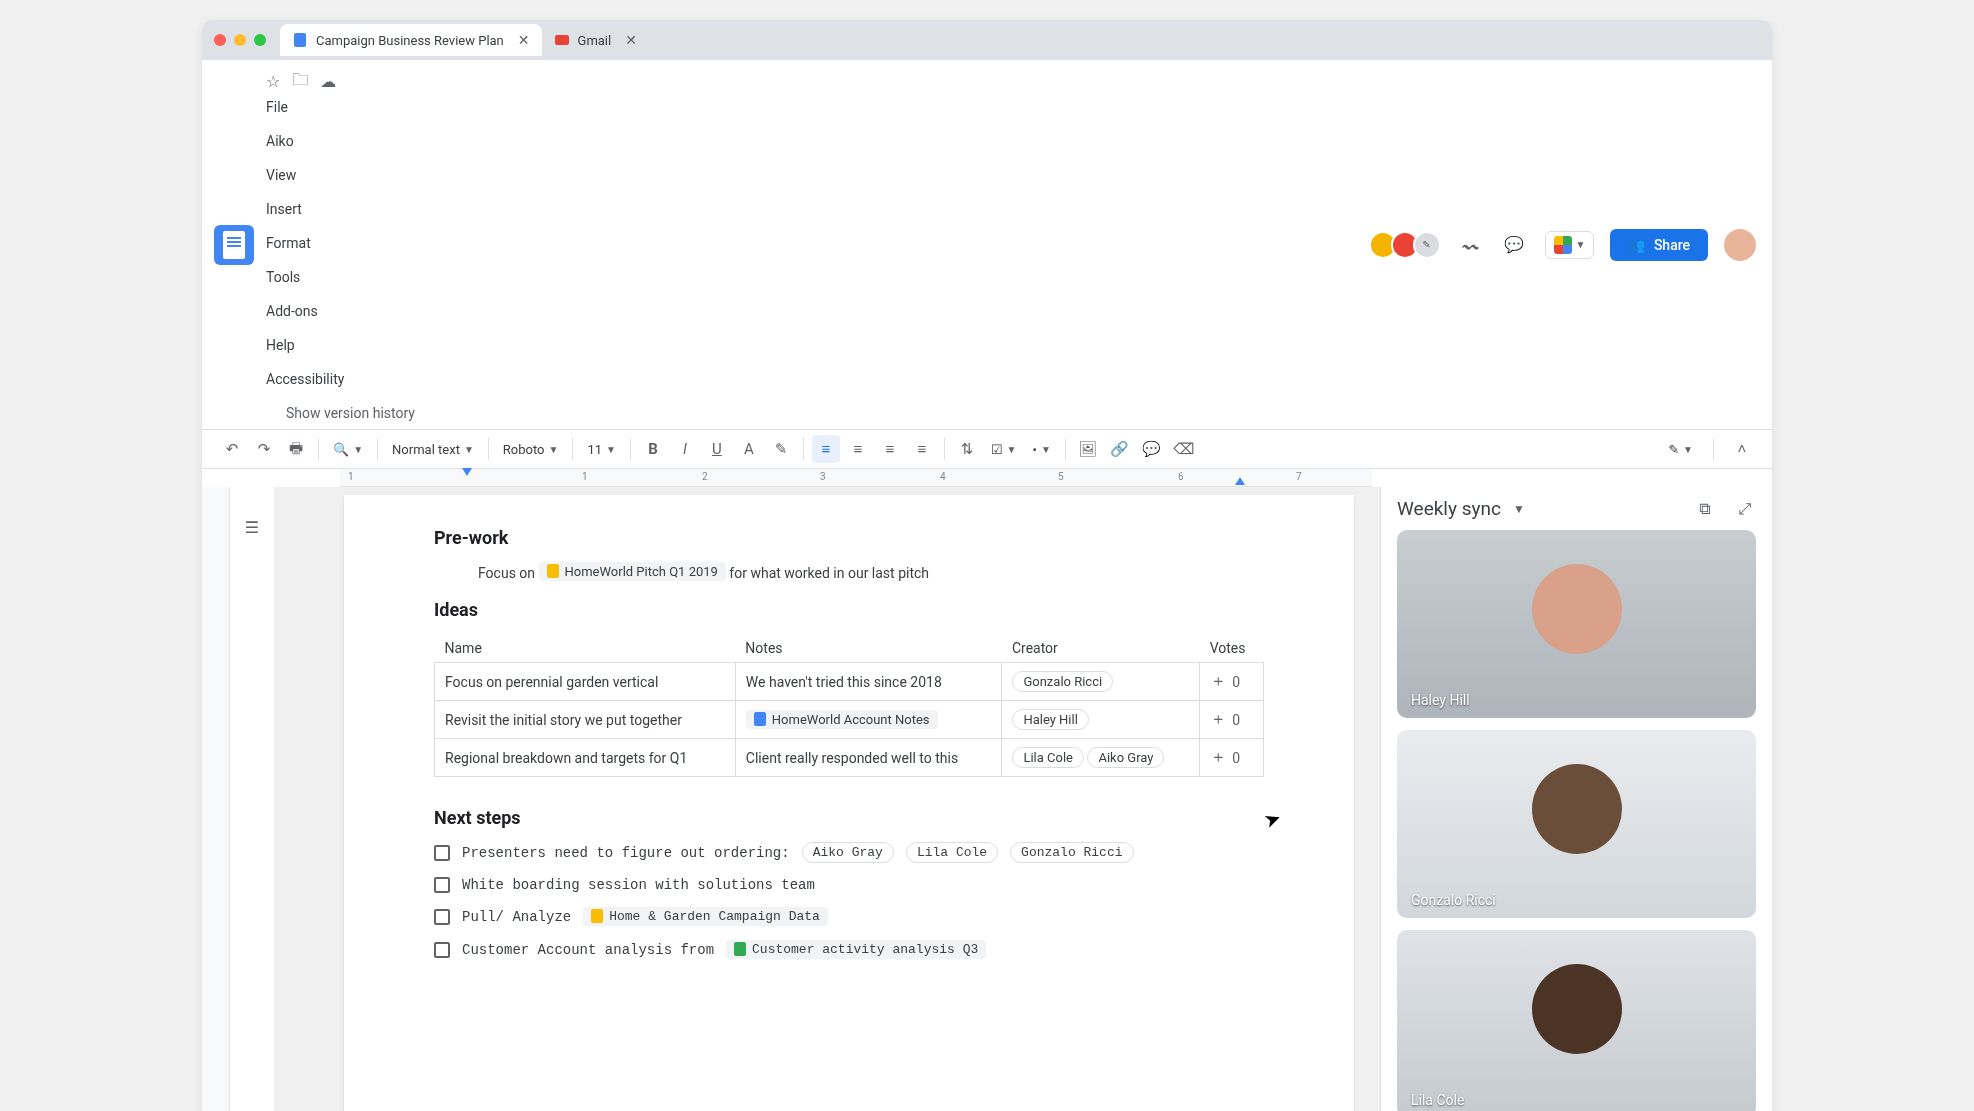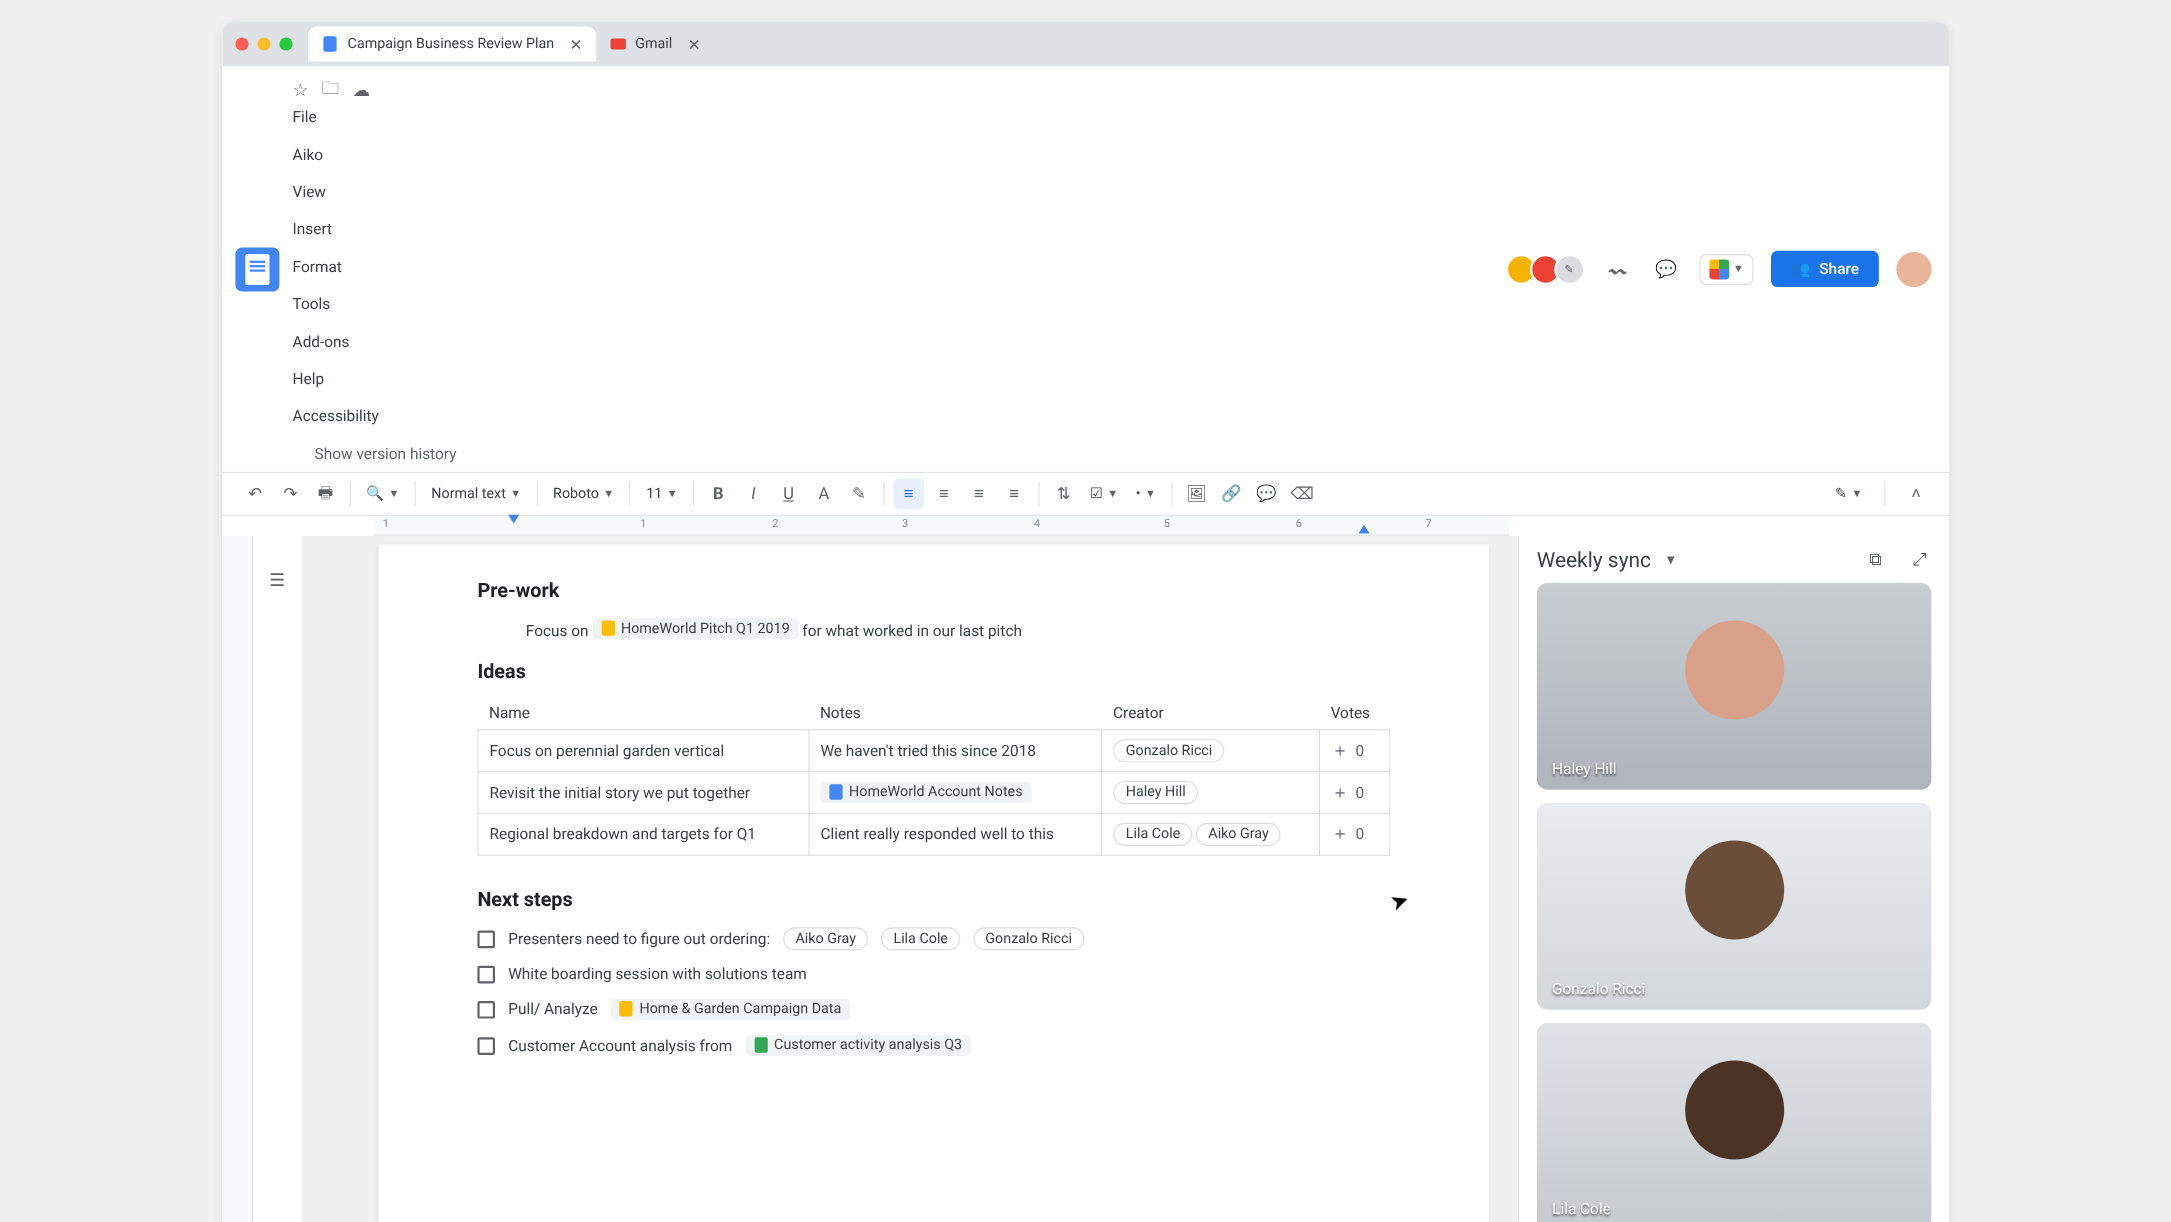--- a/index.html
+++ b/index.html
@@ -131,21 +131,21 @@
 .chip.person{background:#fff;border:1px solid #dadce0;border-radius:12px;padding:2px 10px;}
 
 
 table.ideatbl{width:100%;border-collapse:collapse;margin-top:8px;margin-bottom:30px;}
 .ideatbl th{text-align:left;font-weight:400;font-size:14px;color:#3c4043;padding:6px 10px;}
 .ideatbl td{border:1px solid #dadce0;padding:8px 10px;font-size:14px;color:#3c4043;vertical-align:middle;}
 .vote-btn{display:inline-flex;align-items:center;gap:6px;color:#5f6368;font-size:14px;}
 .vote-btn .plus{color:#5f6368;font-size:16px;}
 
 
-.checklist{list-style:none;padding-left:0;}
+.checklist{list-style:none;padding-left:0;font-family:Liberation Mono, monospace;}
 .checklist li{display:flex;align-items:center;gap:12px;font-size:14px;color:#3c4043;margin-bottom:14px;}
 .cbox{width:16px;height:16px;border:2px solid #5f6368;border-radius:2px;flex-shrink:0;cursor:pointer;}
 
 
 .meet-panel{width:392px;border-left:1px solid #e0e0e0;display:flex;flex-direction:column;background:#fff;}
 .meet-head{display:flex;align-items:center;padding:10px 16px;gap:12px;}
 .meet-title{font-size:19px;color:#3c4043;font-weight:400;}
 .meet-head .caret{font-size:12px;color:#5f6368;}
 .meet-head-right{margin-left:auto;display:flex;gap:18px;}
 .mh-icon{width:22px;height:22px;color:#5f6368;cursor:pointer;display:flex;align-items:center;justify-content:center;}

